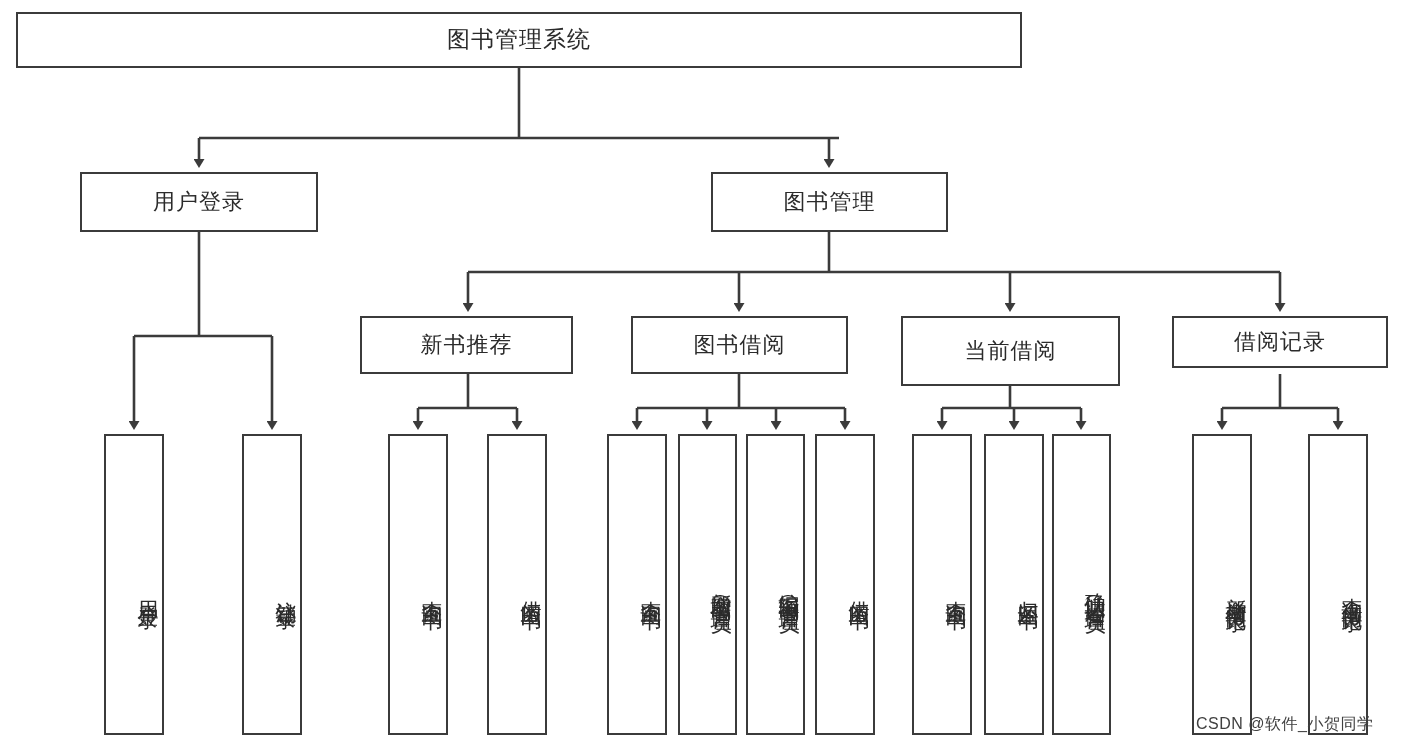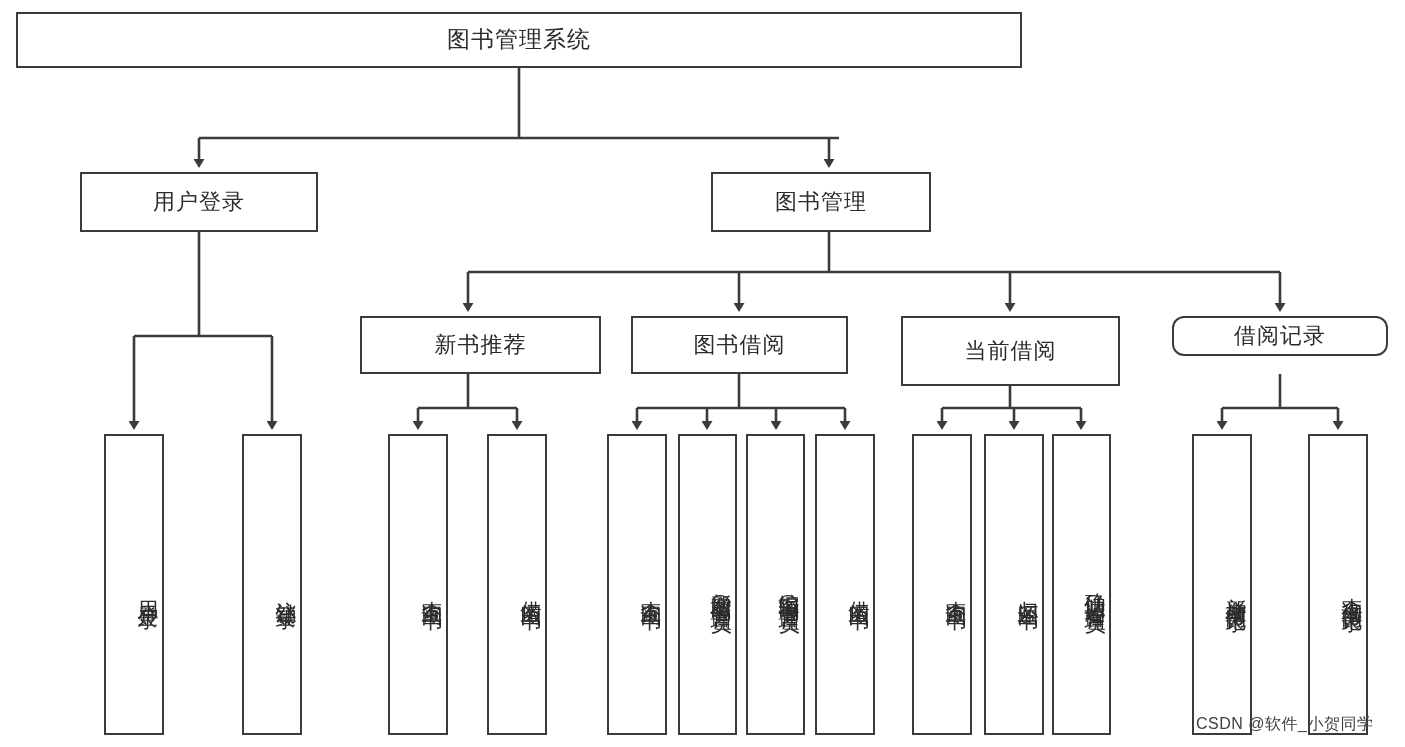--- a/index.html
+++ b/index.html
@@ -123,34 +123,34 @@
     </g>
   </svg>
 
   <div class="node horiz root" style="left:16px; top:12px; width:1006px; height:56px;">
     <span class="label">图书管理系统</span>
   </div>
 
   <div class="node horiz" style="left:80px; top:172px; width:238px; height:60px;">
     <span class="label">用户登录</span>
   </div>
-  <div class="node horiz" style="left:711px; top:172px; width:220px; height:60px;">
+  <div class="node horiz" style="left:711px; top:172px; width:237px; height:60px;">
     <span class="label">图书管理</span>
   </div>
 
-  <div class="node horiz" style="left:360px; top:316px; width:241px; height:58px;">
+  <div class="node horiz" style="left:360px; top:316px; width:213px; height:58px;">
     <span class="label">新书推荐</span>
   </div>
   <div class="node horiz" style="left:631px; top:316px; width:217px; height:58px;">
     <span class="label">图书借阅</span>
   </div>
   <div class="node horiz" style="left:901px; top:316px; width:219px; height:70px;">
     <span class="label">当前借阅</span>
   </div>
-  <div class="node horiz" style="left:1172px; top:316px; width:216px; height:40px;border-radius:12px;">
+  <div class="node horiz" style="left:1172px; top:316px; width:216px; height:52px;">
     <span class="label">借阅记录</span>
   </div>
 
   <div class="node vert" style="left:104px; top:434px; width:60px; height:301px;">
     <span class="label">用户登录</span>
   </div>
   <div class="node vert" style="left:242px; top:434px; width:60px; height:301px;">
     <span class="label">注销登录</span>
   </div>
   <div class="node vert" style="left:388px; top:434px; width:60px; height:301px;">

